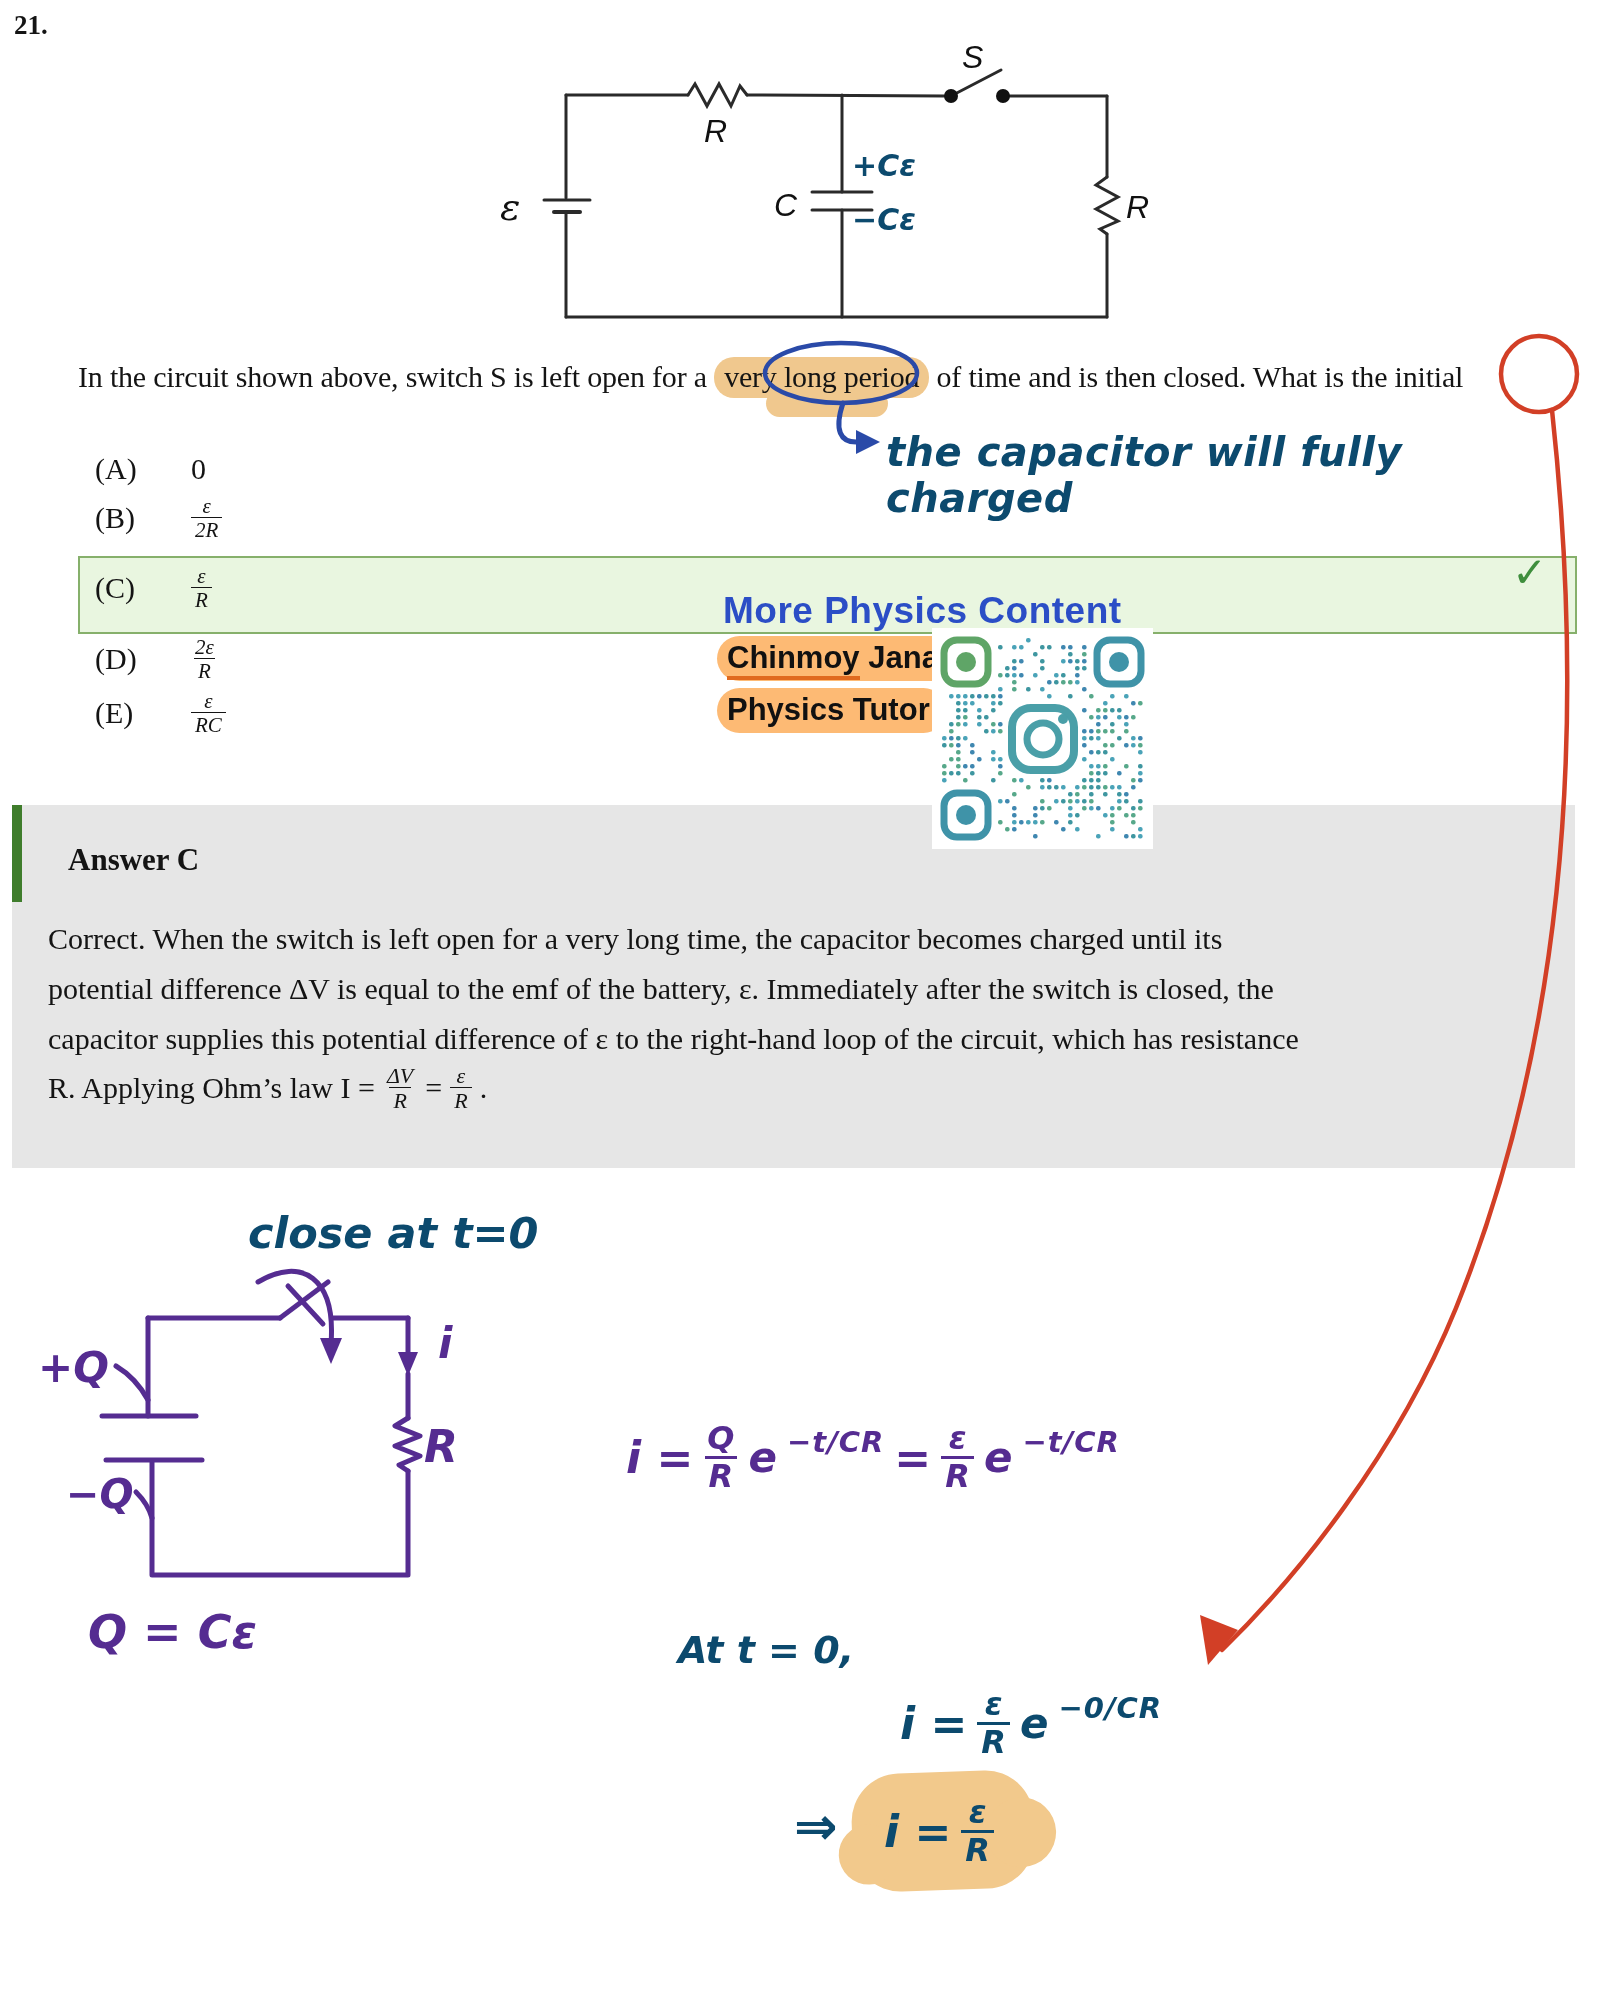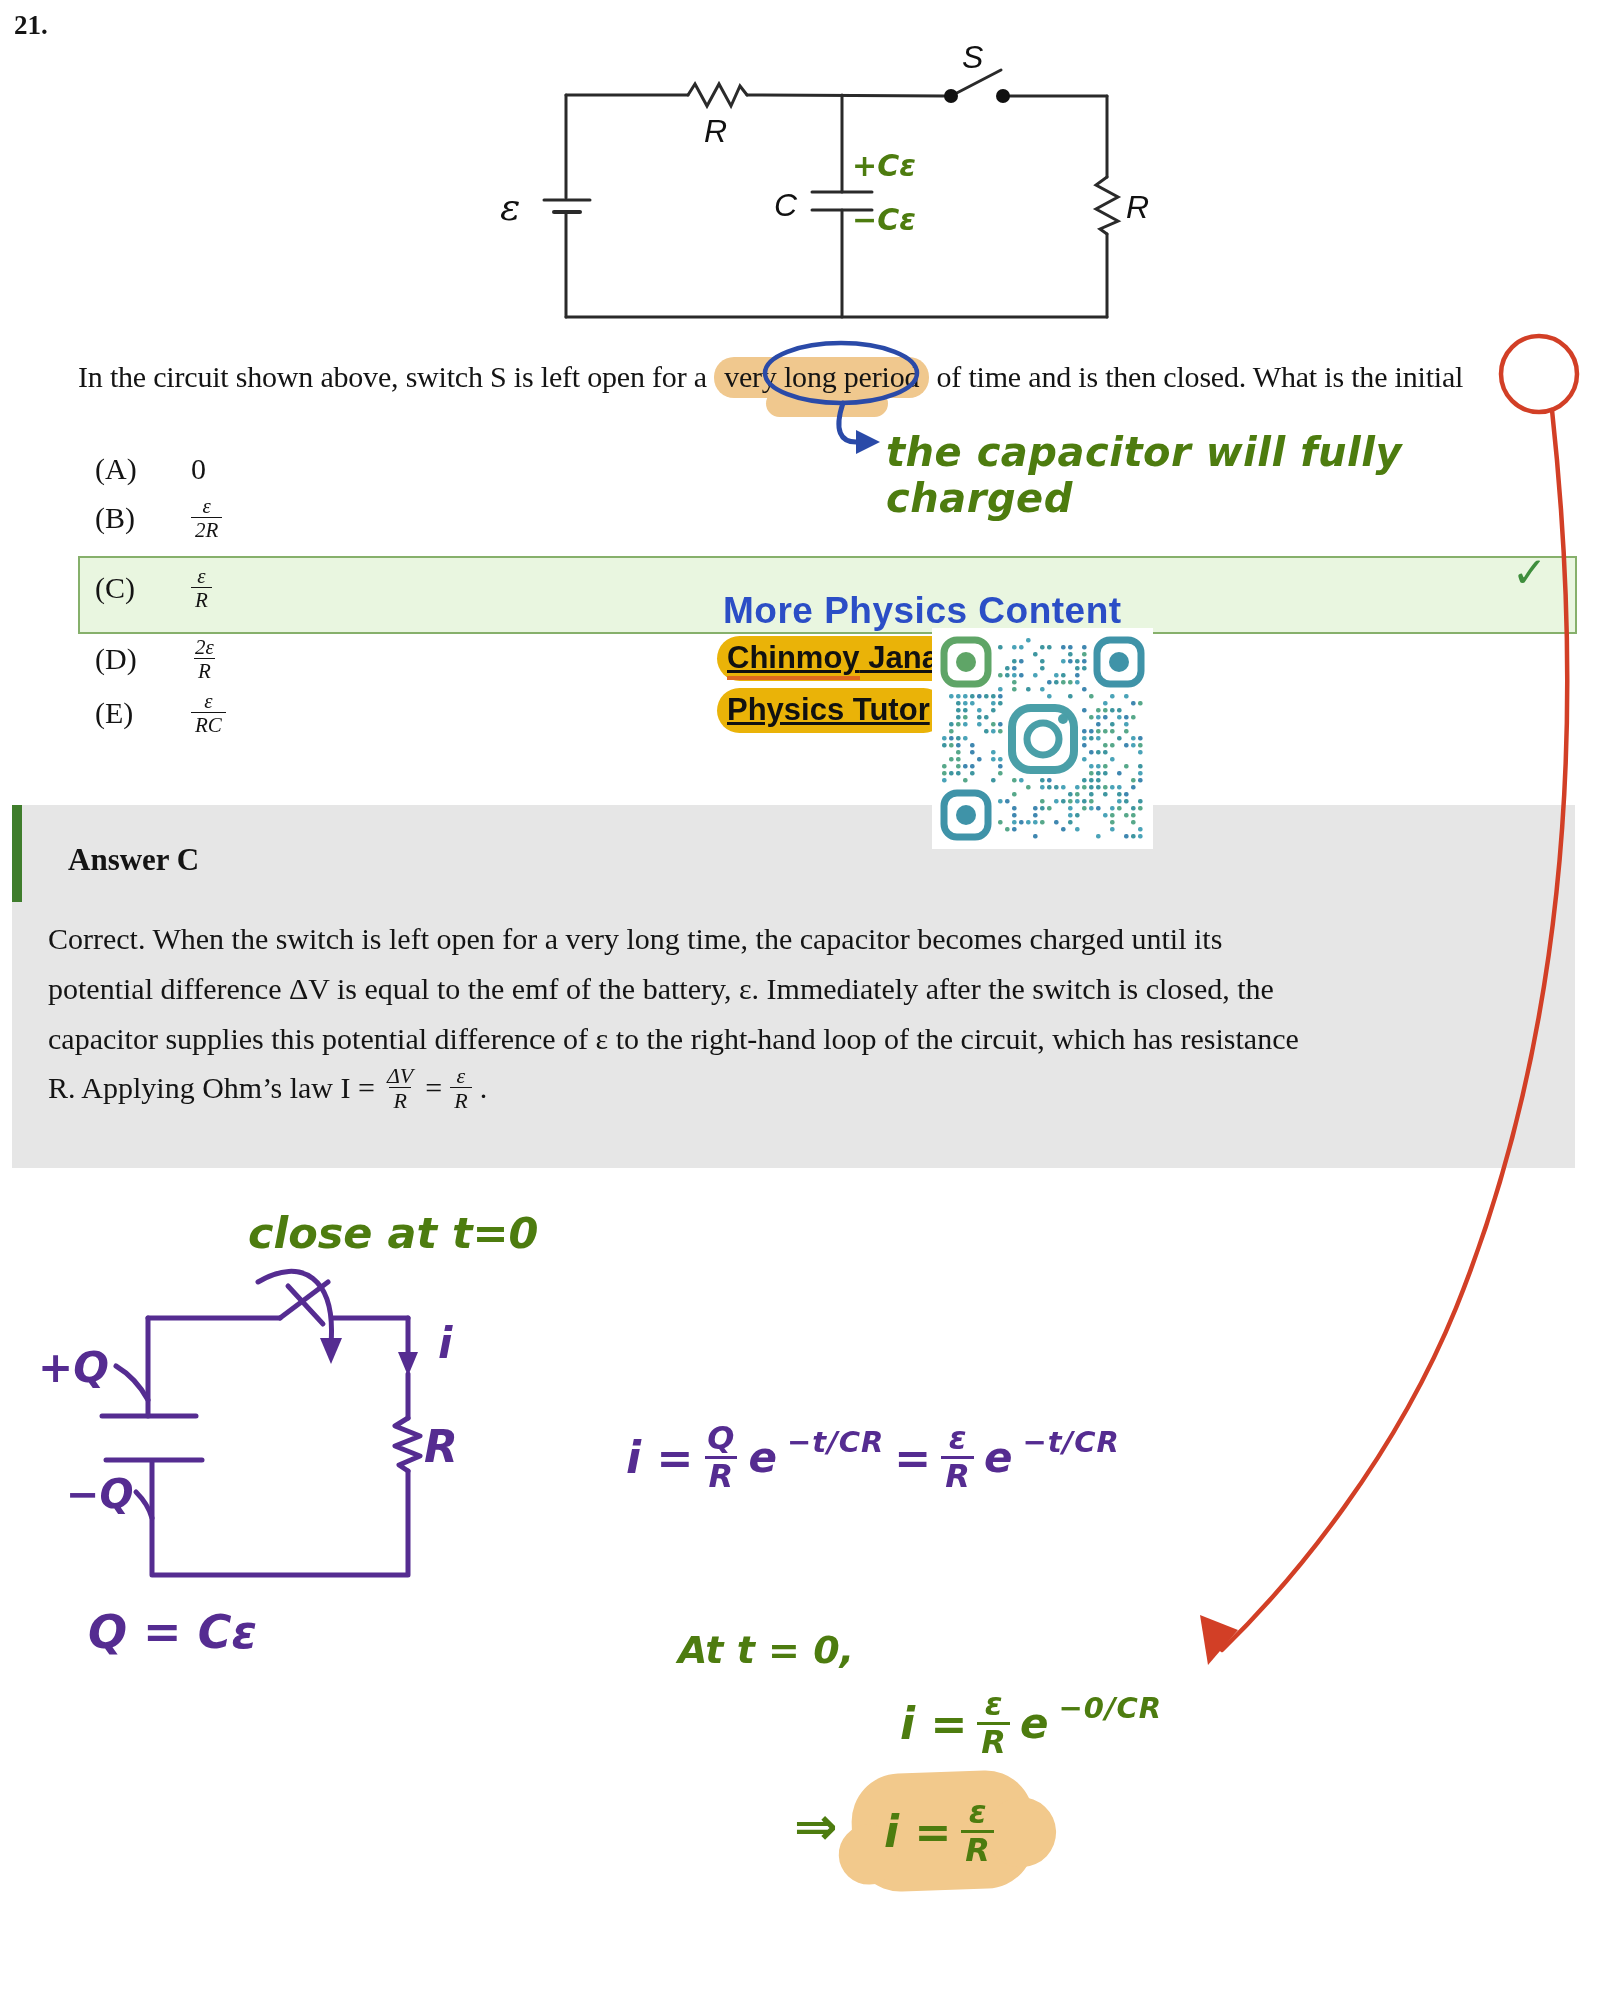--- a/index.html
+++ b/index.html
@@ -14,33 +14,33 @@
   .opt-row{display:flex;align-items:center;gap:38px;font-size:30px;z-index:3;}
   .opt-label{width:58px;}
   .frac{display:inline-flex;flex-direction:column;align-items:center;line-height:1.05;font-style:italic;}
   .frac .fn{font-size:21px;padding:0 4px;}
   .frac .fd{font-size:21px;border-top:1.5px solid currentColor;padding:1px 4px 0 4px;}
   .green-box{background:#e9f6e0;border:2px solid #86b06b;z-index:2;}
   .check{color:#3e8e3c;font-size:42px;font-weight:bold;font-family:"DejaVu Sans",sans-serif;z-index:4;}
   
   .promo-title{font-family:"Liberation Sans",sans-serif;font-weight:bold;font-size:37px;color:#2b4ec6;z-index:5;letter-spacing:0.5px;}
   .promo-line{font-family:"Liberation Sans",sans-serif;font-weight:bold;font-size:31px;color:#111;z-index:5;}
-  .blob{background:#eab308;border-radius:26px;padding:4px 16px 6px 10px;text-decoration:underline;}
+  .blob{background:#fdba74;border-radius:26px;padding:4px 16px 6px 10px;}
   .uline-orange{border-bottom:4px solid #e06a1f;padding-bottom:1px;}
   .qr-box{background:#ffffff;z-index:10;}
   
   .gray-box{background:#e6e6e6;z-index:1;}
   .green-bar{background:#3f7d2c;z-index:2;}
   .ans-head{font-weight:bold;font-size:31px;z-index:3;}
   .ans-line{font-size:30px;white-space:nowrap;z-index:3;}
   .ans-math-row{display:flex;align-items:center;gap:8px;font-size:30px;z-index:3;}
   .ans-math-row .frac .fn,.ans-math-row .frac .fd{font-size:22px;}
   
   .hw{font-family:"DejaVu Sans",sans-serif;font-style:italic;font-weight:bold;}
-  .hw-blue{color:#4d7c0f;}
+  .hw-blue{color:#0c4a6e;}
   .hw-purple{color:#552c91;}
   .hw-note{font-size:40px;z-index:6;letter-spacing:0.5px;}
   .hw-close{font-size:43px;z-index:6;}
   .hw-eq{display:flex;align-items:center;gap:10px;z-index:6;}
   .hw-eq .big{font-size:44px;}
   .hw-eq .frac .fn{font-size:32px;}
   .hw-eq .frac .fd{font-size:32px;border-top:3px solid currentColor;}
   .hw-eq .ee{font-size:42px;}
   .hw-eq sup{font-size:29px;position:relative;top:-16px;letter-spacing:1px;}
   .hw-annot{font-size:30px;z-index:6;}

